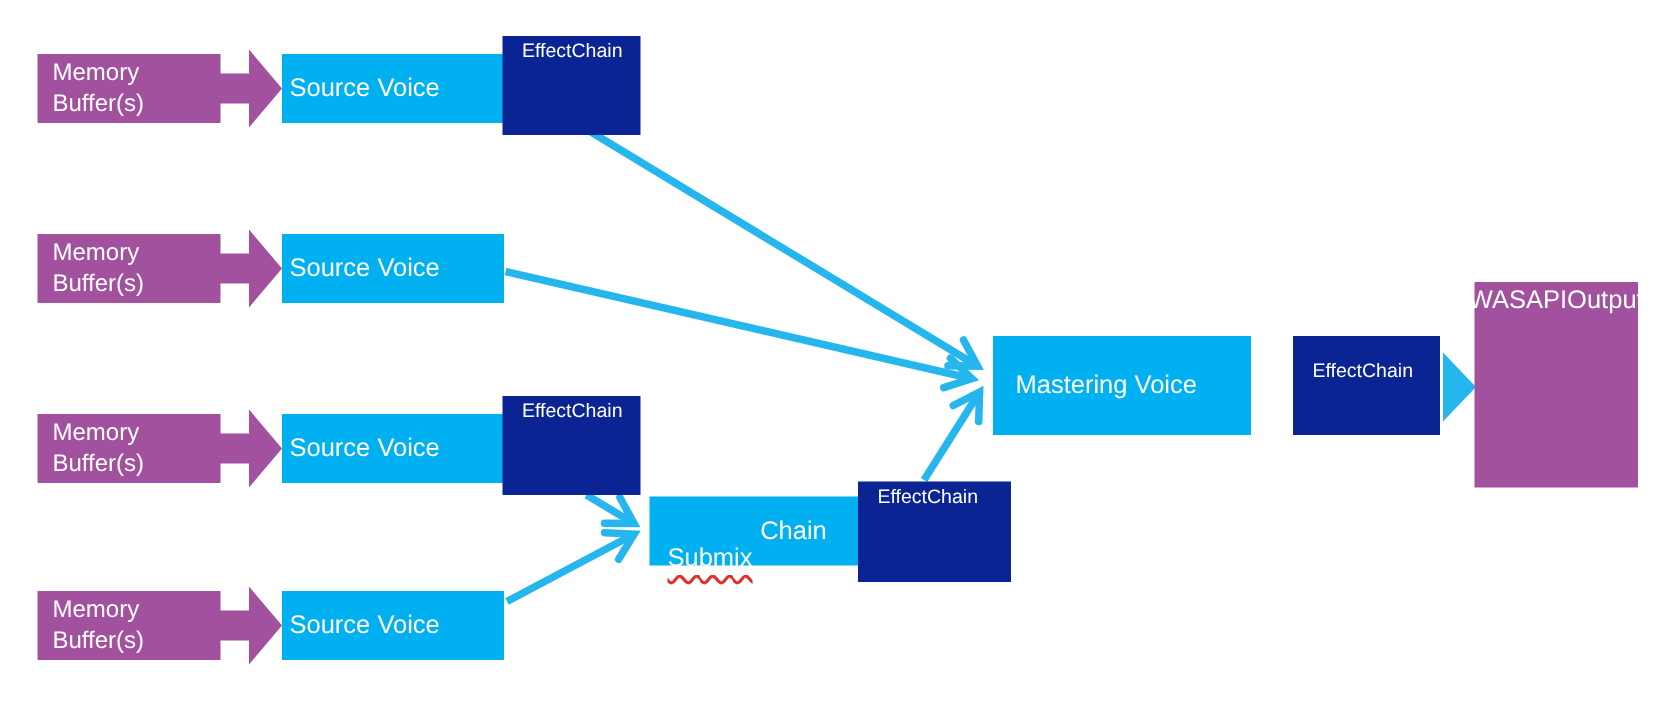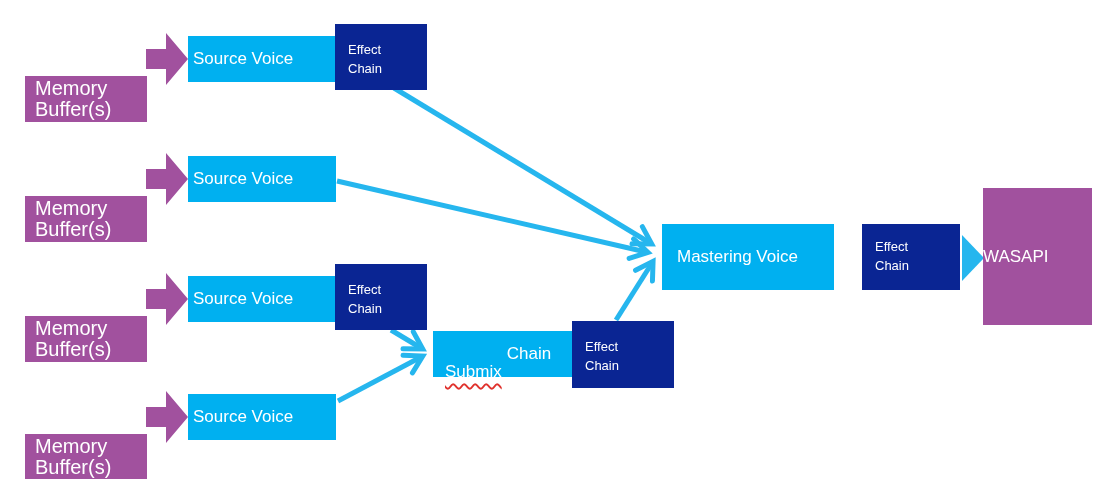--- a/index.html
+++ b/index.html
@@ -13,53 +13,53 @@
   }
   html,body{margin:0;padding:0;background:var(--c-bg);}
   .canvas{
     position:relative;width:1114px;height:479px;background:var(--c-bg);
     font-family:"Liberation Sans", sans-serif;overflow:hidden;
   }
   .node{position:absolute;color:var(--c-text);box-sizing:border-box;display:flex;}
   .buffer{
     width:122px;height:46px;background:var(--c-purple);
     flex-direction:column;justify-content:center;padding-left:10px;
-    font-size:20px;line-height:21px;margin-top:40px;
+    font-size:16px;line-height:21px;
   }
   .blockarrow{position:absolute;width:43px;height:54px;}
   .blockarrow polygon{fill:var(--c-purple);}
   .source{
     width:148px;height:46px;background:var(--c-cyan);
     align-items:center;padding-left:5px;font-size:17px;
   }
   .effect{
-    background:var(--c-navy);flex-direction:column;justify-content:flex-start;
-    padding:16px 0 0 13px;font-size:13px;line-height:19px;
+    background:var(--c-navy);justify-content:flex-start;
+    padding:0 0 0 13px;font-size:13px;line-height:19px;
   }
   .submix{
     width:139px;height:46px;background:var(--c-cyan);
     align-items:center;padding-left:12px;font-size:17px;
   }
   .submix .misspelled{
     text-decoration:underline wavy var(--c-red);
     text-underline-offset:6px;text-decoration-thickness:2px;margin-top:36px;
   }
   .submix .misspelled > span{
     text-decoration:underline solid var(--c-text);
     text-underline-offset:3px;text-decoration-thickness:1.5px;
   }
   .submix .rest{margin-left:0.30em;}
   .mastering{
     width:172px;height:66px;background:var(--c-cyan);
     align-items:center;padding-left:15px;font-size:17px;
   }
   .wasapi{
     width:109px;height:137px;background:var(--c-purple);
-    flex-direction:column;justify-content:center;
-    font-size:17px;line-height:23px;
+    flex-direction:row;justify-content:center;
+    font-size:17px;line-height:23px;text-align:right;
   }
   .arrows{position:absolute;left:0;top:0;}
   .arrow-line{stroke:var(--c-arrow);stroke-width:5;fill:none;}
   .arrow-head{stroke:var(--c-arrow);stroke-width:5;fill:none;stroke-linecap:round;}
   .arrow-fill{fill:var(--c-arrow);}
 </style>
 </head>
 <body>
 
 <div class="canvas">
@@ -142,15 +142,16 @@
   <div class="node mastering" style="left:662px;top:224px;">
     <span>Mastering Voice</span>
   </div>
   <div class="node effect" style="left:862px;top:224px;width:98px;height:66px;padding-top:13px;">
     <span>Effect</span>
     <span>Chain</span>
   </div>
 
   <div class="node wasapi" style="left:983px;top:188px;">
     <span>WASAPI</span>
+    <span>Output</span>
   </div>
 
 </div>
 
 </body></html>

